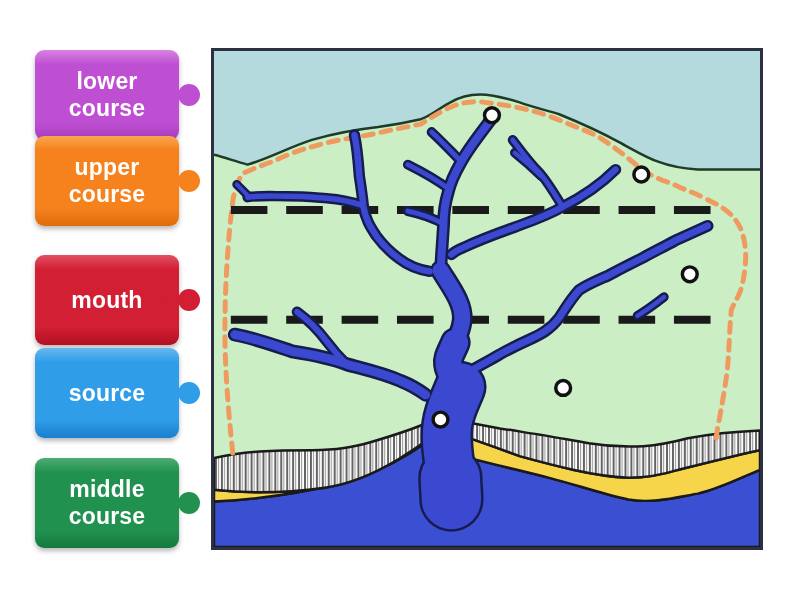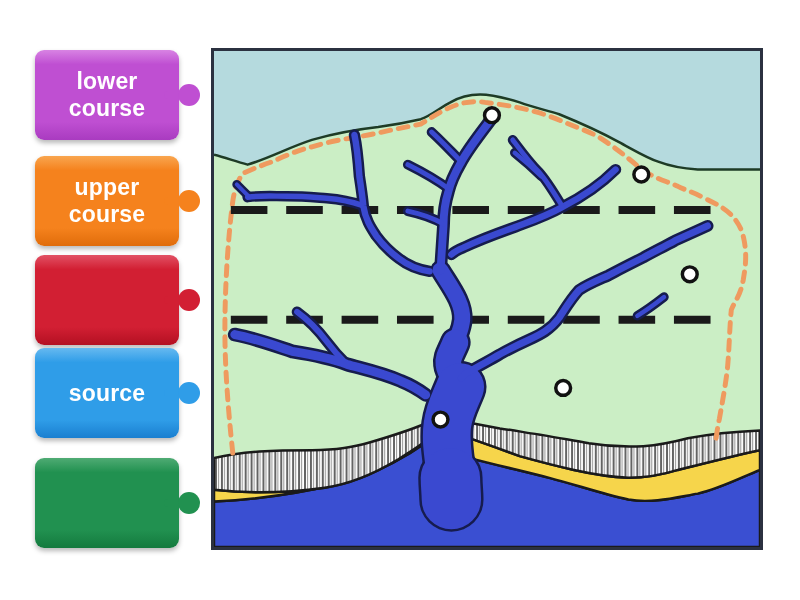--- a/index.html
+++ b/index.html
@@ -24,35 +24,37 @@
 </head>
 <body>
 
 <div class="stage">
 
   <div class="chip" style="top: 50px; --c: #bf4fd2; --cl: #d883e3; --cd: #a93bc0;">
     <span>lower course</span>
     <span class="stem"></span>
     <span class="dot"></span>
   </div>
-  <div class="chip" style="top: 156px; --c: #f5821d; --cl: #f9a64f; --cd: #e06c0a;">
+  <div class="chip" style="top: 136px; --c: #f5821d; --cl: #f9a64f; --cd: #e06c0a;">
     <span>upper course</span>
     <span class="stem"></span>
     <span class="dot"></span>
   </div>
   <div class="chip" style="top: 255px; --c: #d21f33; --cl: #e25164; --cd: #b31022;">
+    <span>mouth</span>
     <span class="stem"></span>
     <span class="dot"></span>
   </div>
   <div class="chip" style="top: 348px; --c: #2f9de8; --cl: #66b9f0; --cd: #1a7fd0;">
     <span>source</span>
     <span class="stem"></span>
     <span class="dot"></span>
   </div>
   <div class="chip" style="top: 458px; --c: #219150; --cl: #4fab74; --cd: #147a3e;">
+    <span>middle course</span>
     <span class="stem"></span>
     <span class="dot"></span>
   </div>
 
   <div class="diagram">
     <svg viewBox="0 0 552 502" preserveAspectRatio="none">
       <defs>
         <pattern id="hatch" width="6" height="46" patternUnits="userSpaceOnUse">
           <rect width="6" height="46" fill="#ffffff"></rect>
           <path d="M2,0 L2,46" stroke="#3c3c3c" stroke-width="1.6"></path>

